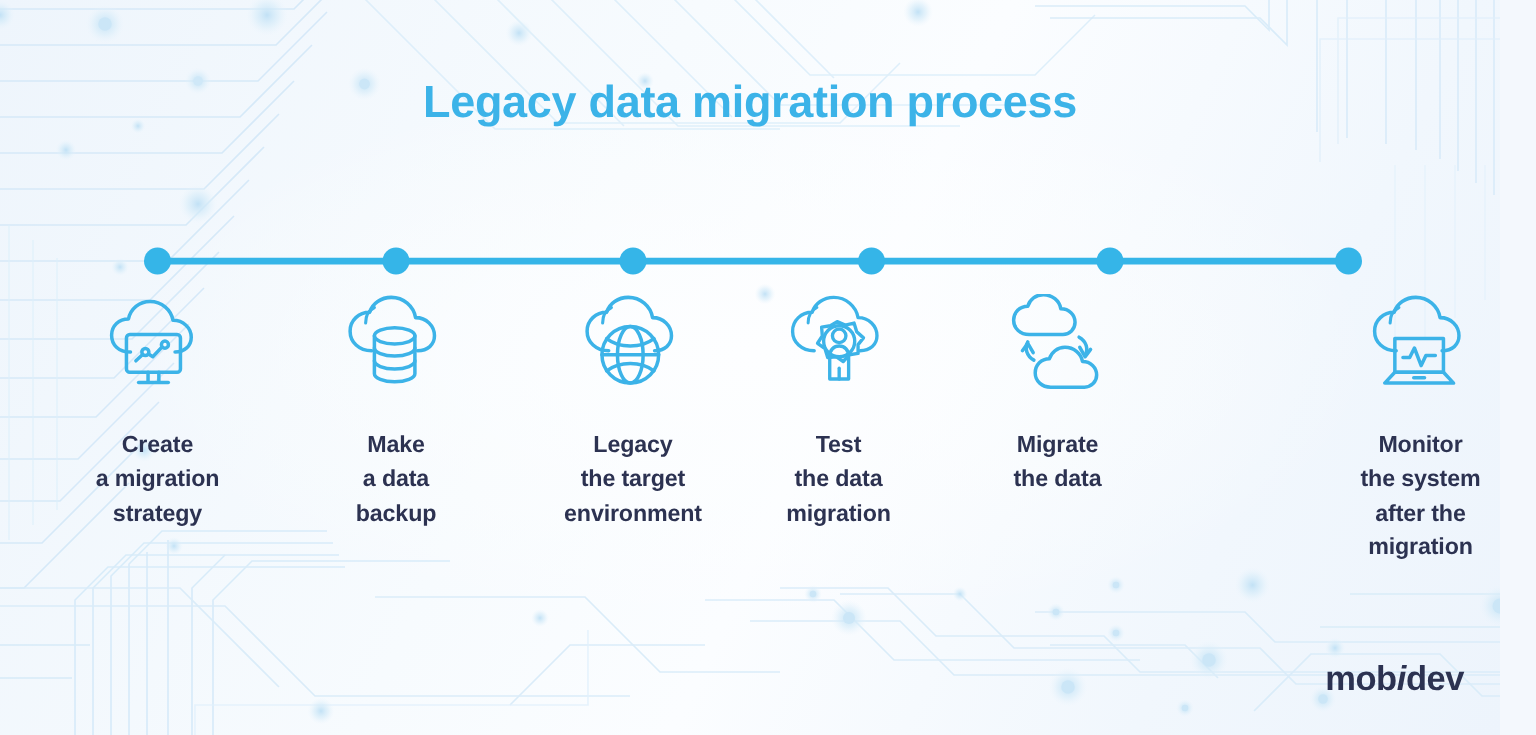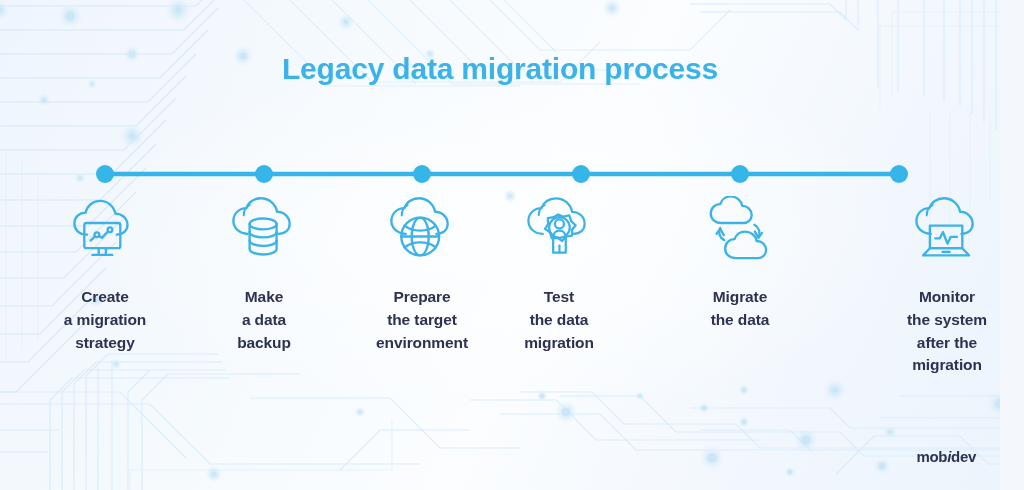--- a/index.html
+++ b/index.html
@@ -44,21 +44,21 @@
     font-weight:bold;
     line-height:1.47;
     color:#2c3251;
     white-space:pre-line;
     letter-spacing:-0.1px;
   }
 
   
   .logo{
     position:absolute;right:24px;bottom:26px;
-    font-size:15px;font-weight:bold;
+    font-size:23px;font-weight:bold;
     color:#2c3251;
     letter-spacing:-0.3px;
     line-height:1;
   }
   .logo .i{font-style:italic;}
 </style>
 </head>
 <body>
 
 <div id="stage">
@@ -269,41 +269,41 @@
     <div class="step" style="left:343px">
       <svg class="step-icon" viewBox="0 0 80 80" fill="none" stroke="#3cb3e8" stroke-width="2.6" stroke-linecap="round" stroke-linejoin="round" xmlns="http://www.w3.org/2000/svg">
         <path d="M22 42 C12.5 42 6 35.5 6 27.5 C6 19.5 12.5 13.5 20.5 13.5 C22.5 7 29 2.5 36.5 2.5 C45.5 2.5 53 9 54.5 17.5 C62.5 17.5 68.5 23.5 68.5 31 C68.5 37.5 63.5 42 56 42"></path>
         <path d="M17.5 21.5 C17.5 16 20 12 24 10" stroke-width="2.3"></path>
         <circle cx="38" cy="45" r="21"></circle>
         <ellipse cx="38" cy="45" rx="9.5" ry="21"></ellipse>
         <path d="M17 45 H59"></path>
         <path d="M20.5 33 C25 36.5 31 38.5 38 38.5 C45 38.5 51 36.5 55.5 33"></path>
         <path d="M20.5 57 C25 53.5 31 51.5 38 51.5 C45 51.5 51 53.5 55.5 57"></path>
       </svg>
-      <div class="step-label">Prepare
+      <div class="step-label">Legacy
 the target
 environment</div>
     </div>
 
     <div class="step" style="left:480px">
       <svg class="step-icon" viewBox="0 0 80 80" fill="none" stroke="#3cb3e8" stroke-width="2.5" stroke-linecap="round" stroke-linejoin="round" xmlns="http://www.w3.org/2000/svg">
         <path d="M22 42 C12.5 42 6 35.5 6 27.5 C6 19.5 12.5 13.5 20.5 13.5 C22.5 7 29 2.5 36.5 2.5 C45.5 2.5 53 9 54.5 17.5 C62.5 17.5 68.5 23.5 68.5 31 C68.5 37.5 63.5 42 56 42"></path>
         <path d="M17.5 21.5 C17.5 16 20 12 24 10" stroke-width="2.2"></path>
         <path d="M39 20.5 L45 23 L51.5 21.5 L53.5 28 L58.5 32.5 L54.5 37.5 L54.5 44 L48 45 L43.5 50 L38.5 46.5 L32 47 L30 40.5 L24.5 36.5 L28 31 L27.5 24.5 L34 23.5 Z"></path>
         <circle cx="40.5" cy="35" r="11.5"></circle>
         <circle cx="40.5" cy="31" r="5"></circle>
         <path d="M33.5 46 C33.5 41.5 36.5 38.5 40.5 38.5 C44.5 38.5 47.5 41.5 47.5 46 V63 H33.5 Z"></path>
         <path d="M40.5 55 V63"></path>
       </svg>
       <div class="step-label">Test
 the data
 migration</div>
     </div>
 
-    <div class="step" style="left:661px">
+    <div class="step" style="left:626px">
       <svg class="step-icon" viewBox="0 0 80 80" fill="none" stroke="#3cb3e8" stroke-width="2.6" stroke-linecap="round" stroke-linejoin="round" xmlns="http://www.w3.org/2000/svg">
         <path d="M19 30 C12.5 30 7.5 25.5 7.5 19.5 C7.5 13.5 12 9 18 9 C19.5 4 24 0.5 29.5 0.5 C36 0.5 41.5 5 42.5 11 C48.5 11 53 15.5 53 21 C53 26 49 30 44 30 Z"></path>
         <path d="M31 50 C24.5 50 19.5 45.5 19.5 39.5 C19.5 33.5 24 29 30 29 C31.5 24 36 20.5 41.5 20.5 C48 20.5 53.5 25 54.5 31 C60.5 31 65 35.5 65 41 C65 46 61 50 56 50 Z" transform="translate(4,19)"></path>
         <path d="M56 32 C61.5 35 63 41 60.5 45.5"></path>
         <path d="M56.5 39.5 L60.5 46.5 L64.5 41"></path>
         <path d="M22.5 47 C17 44 15.5 38 18 33.5" transform="translate(0,2)"></path>
         <path d="M22 41.5 L18 34.5 L14 40" transform="translate(0,2)"></path>
       </svg>
       <div class="step-label">Migrate
 the data</div>

